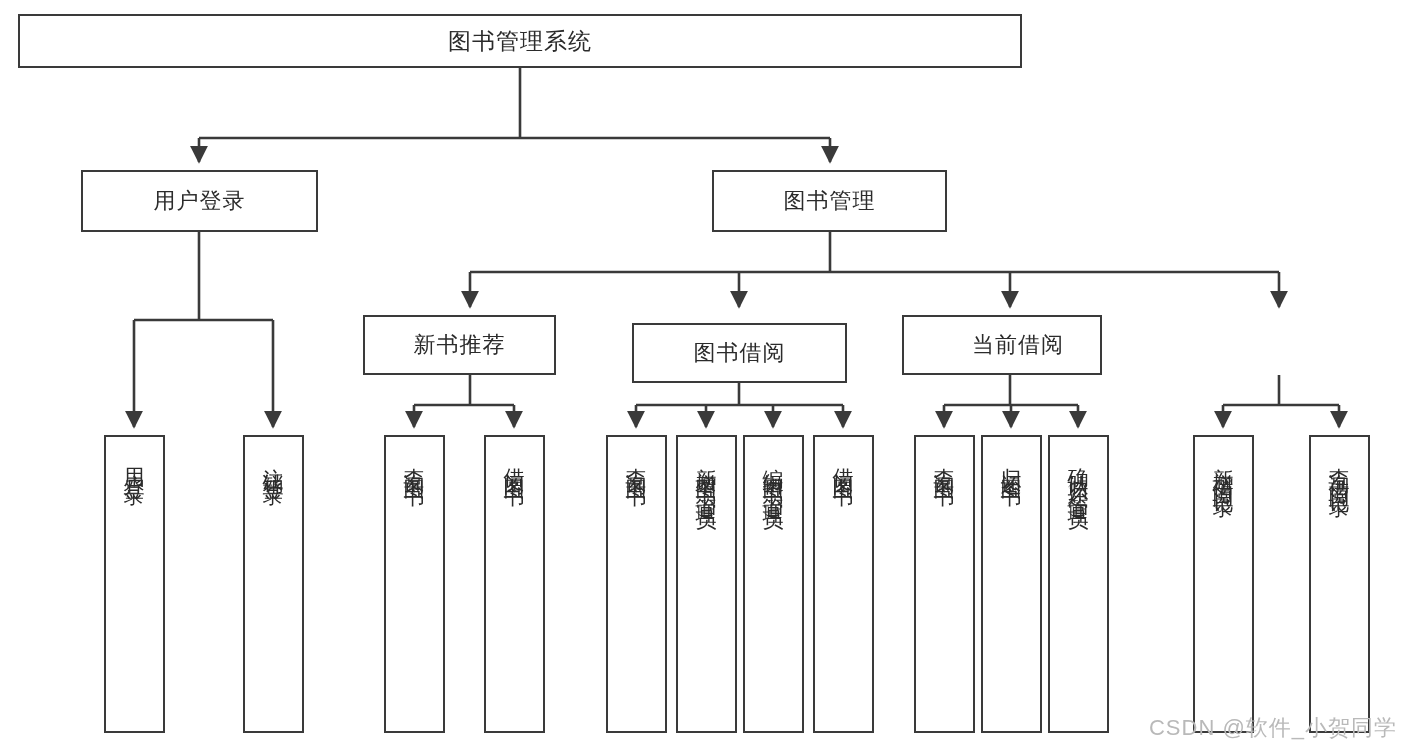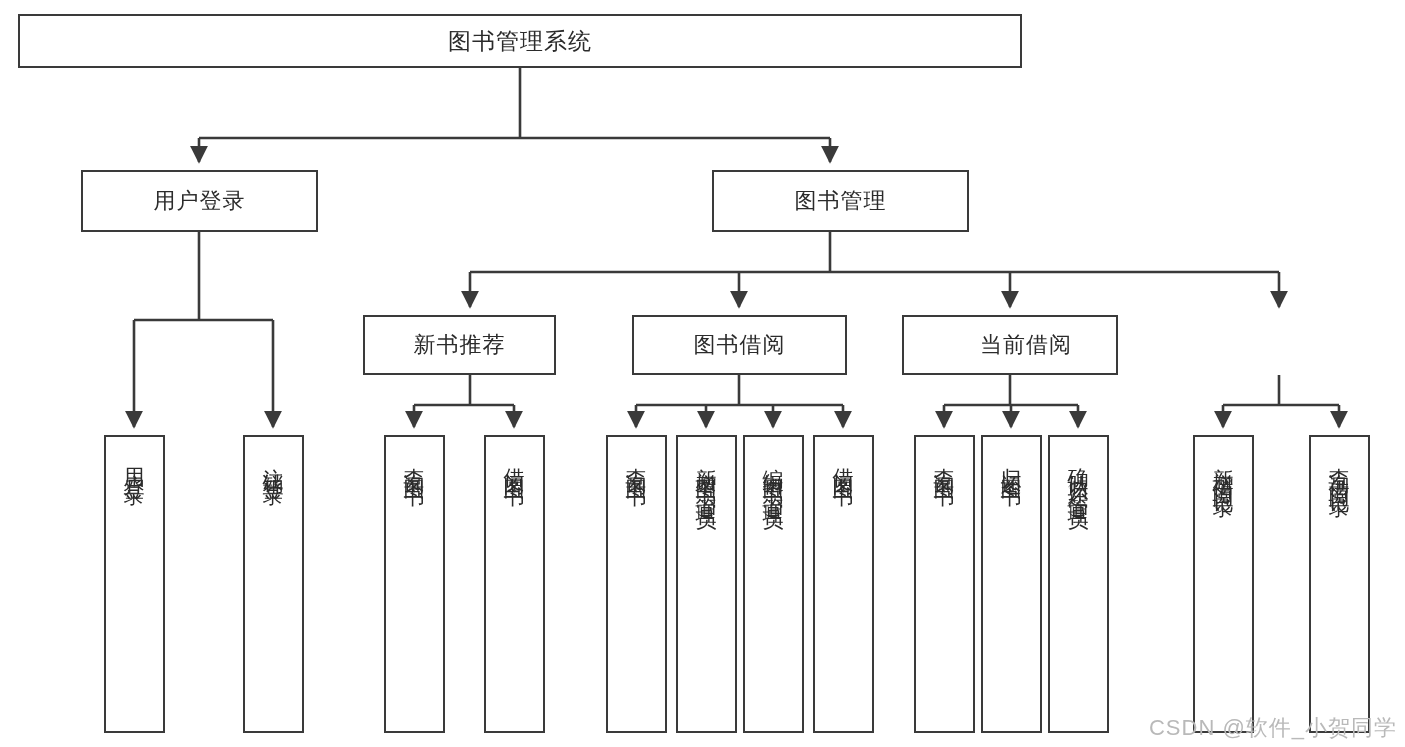--- a/index.html
+++ b/index.html
@@ -105,31 +105,31 @@
     </g>
   </svg>
 
   <div class="node node-h root" style="left:18px;top:14px;width:1004px;height:54px;">
     <span>图书管理系统</span>
   </div>
 
   <div class="node node-h" style="left:81px;top:170px;width:237px;height:62px;">
     <span>用户登录</span>
   </div>
-  <div class="node node-h" style="left:712px;top:170px;width:257px;height:62px;">
+  <div class="node node-h" style="left:712px;top:170px;width:235px;height:62px;">
     <span>图书管理</span>
   </div>
 
   <div class="node node-h" style="left:363px;top:315px;width:193px;height:60px;">
     <span>新书推荐</span>
   </div>
-  <div class="node node-h" style="left:632px;top:315px;width:215px;height:60px;">
+  <div class="node node-h" style="left:632px;top:323px;width:215px;height:60px;">
     <span>图书借阅</span>
   </div>
-  <div class="node node-h" style="left:902px;top:315px;width:216px;height:60px;padding-left:32px;">
+  <div class="node node-h" style="left:902px;top:315px;width:200px;height:60px;padding-left:32px;">
     <span>当前借阅</span>
   </div>
 
   <div class="node node-v" style="left:104px;top:435px;width:61px;height:298px;">
     <span class="vtext">用户登录</span>
   </div>
   <div class="node node-v" style="left:243px;top:435px;width:61px;height:298px;">
     <span class="vtext">注销登录</span>
   </div>
 

